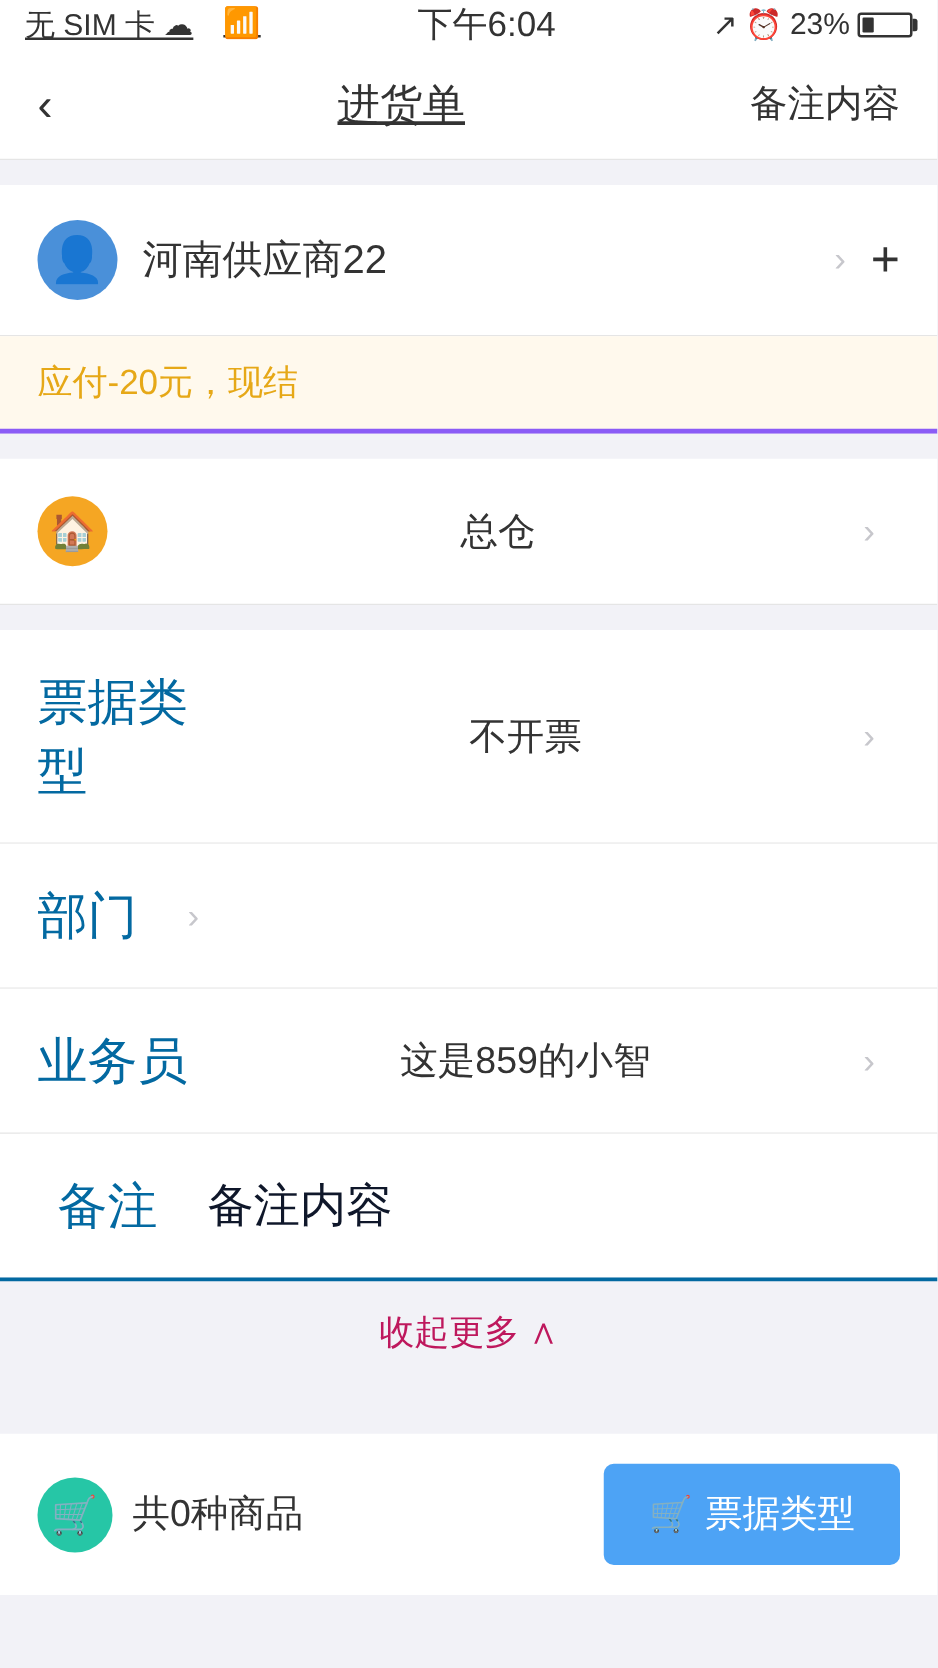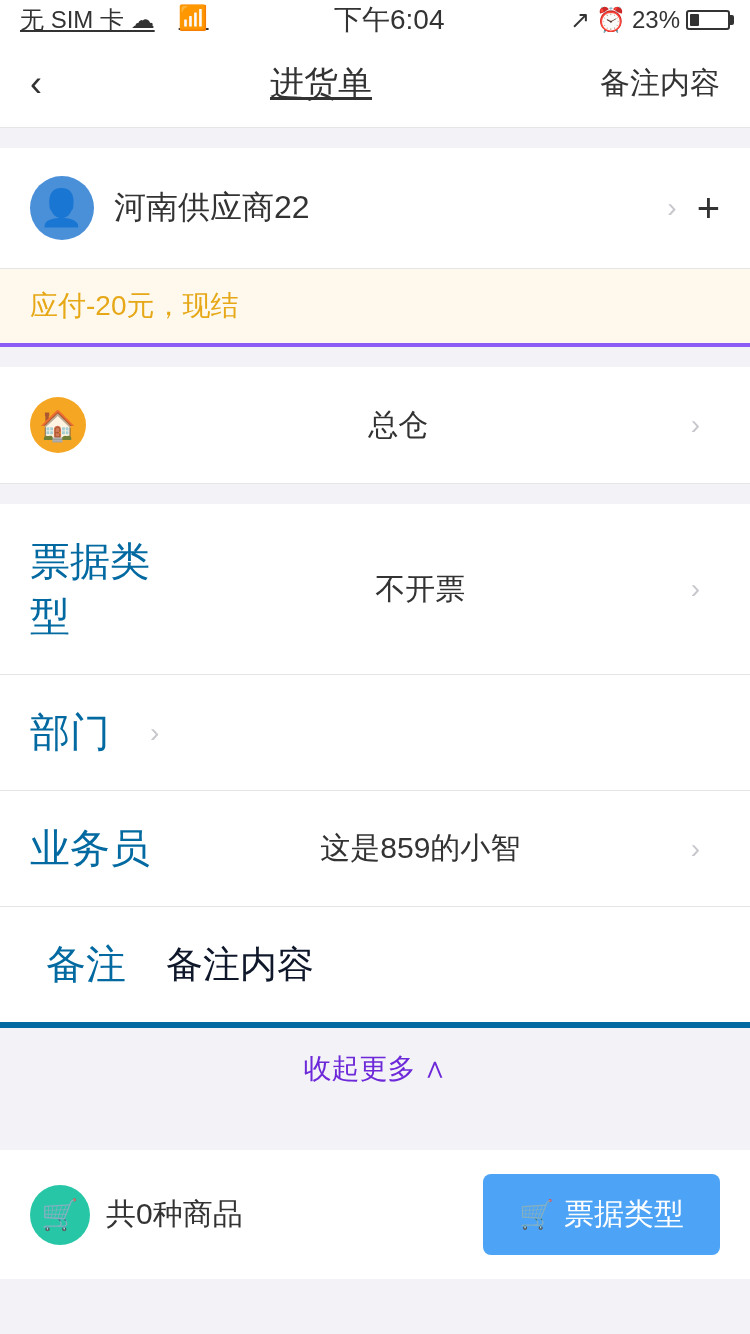--- a/index.html
+++ b/index.html
@@ -196,23 +196,23 @@
       font-size: 37px;
       color: #0f172a;
     }
 
     
     .collapse-row {
       background: #f2f2f7;
       text-align: center;
       padding: 22px;
       font-size: 28px;
-      color: #6d28d9;
-      cursor: pointer;
-      border-top: 6px solid #0369a1;
+      color: #be185d;
+      cursor: pointer;
+      border-top: 3px solid #0369a1;
     }
 
     
     .product-bar {
       background: #fff;
       margin-top: 20px;
       display: flex;
       align-items: center;
       padding: 24px 30px;
     }

